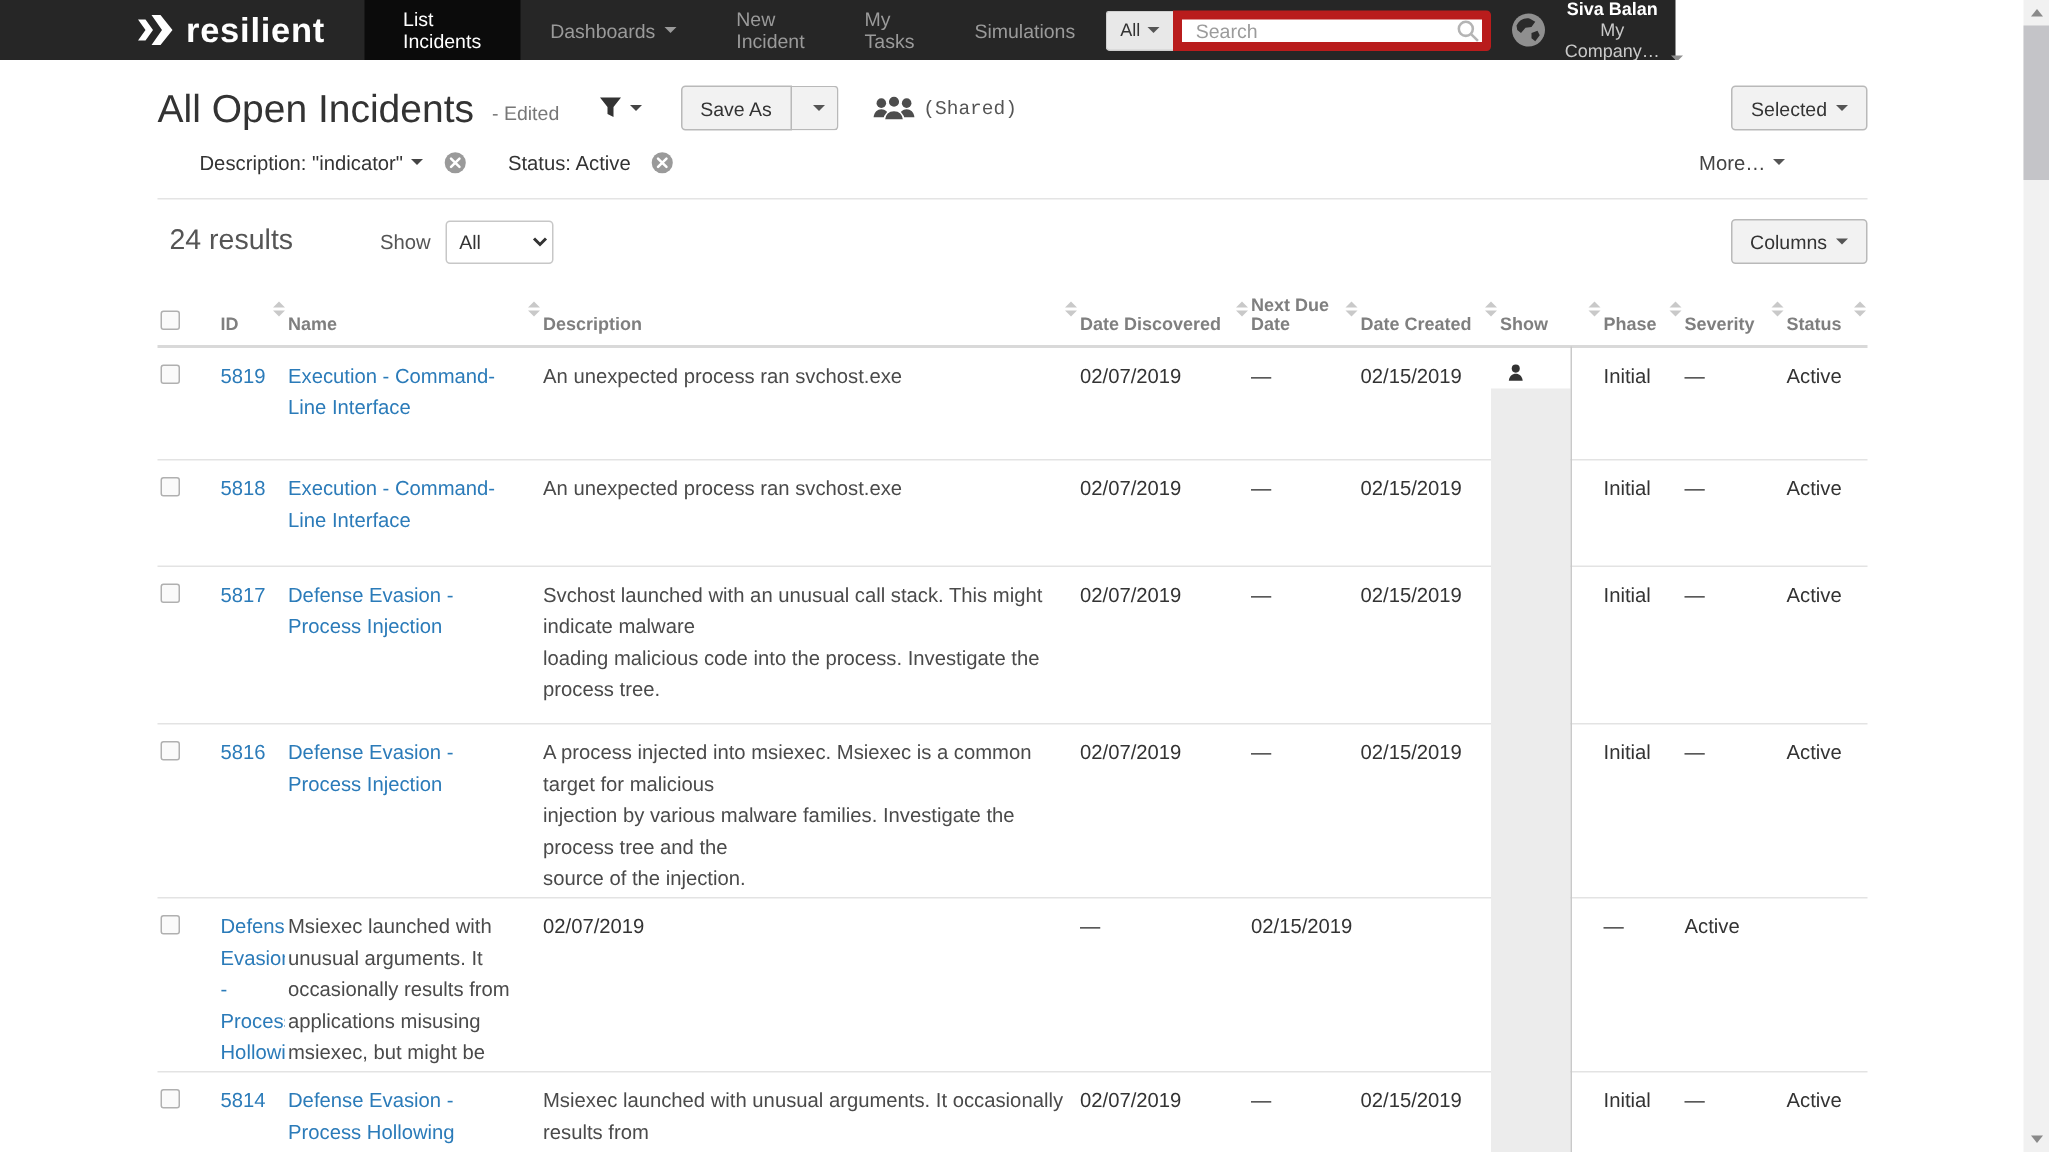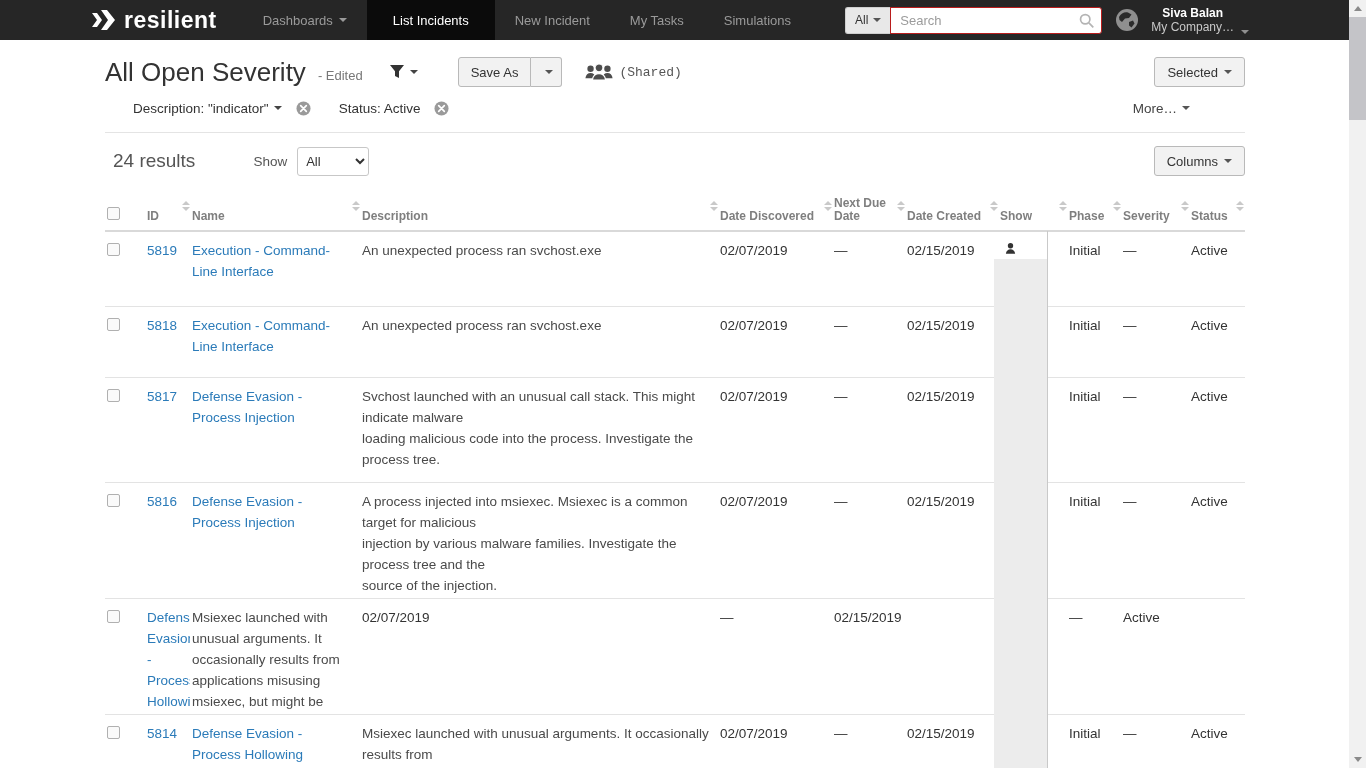--- a/index.html
+++ b/index.html
@@ -1,34 +1,34 @@
 <!DOCTYPE html>
 <html><head>
 <meta charset="utf-8">
 <style>
   * { margin:0; padding:0; box-sizing:border-box; }
   html,body { width:1366px; height:768px; overflow:hidden; background:#fff;
     font-family:"Liberation Sans","DejaVu Sans",sans-serif; }
   .page { position:relative; width:1366px; height:768px; overflow:hidden; }
 
   
-  .navbar { position:absolute; top:0; left:0; width:1349px; height:40px;
+  .navbar { position:absolute; top:0; left:0; width:1117px; height:40px;
     background:#262626; display:flex; align-items:stretch; }
   .brand { display:flex; align-items:center; margin-left:90px; padding-right:26px; }
   .brand-text { color:#fff; font-size:23px; font-weight:bold; letter-spacing:.5px; margin-left:6px; }
   .nav-item { display:flex; align-items:center; padding:0 20px; color:#9a9a9a; font-size:13px; cursor:pointer; }
   .nav-item.active { background:#0b0b0b; color:#fff; padding:0 26px; }
   .caret { display:inline-block; width:0; height:0; border-left:4px solid transparent;
     border-right:4px solid transparent; border-top:4px solid currentColor; margin-left:6px; vertical-align:middle; }
   .nav-right { display:flex; align-items:center; margin-left:auto; margin-right:100px; }
   .scope-btn { height:27px; background:#e8e8e8; border:1px solid #cfcfcf; border-right:none;
     border-radius:3px 0 0 3px; color:#333; font-size:12px; padding:0 9px; display:flex; align-items:center; cursor:pointer; }
   .scope-btn .caret { color:#555; margin-left:5px; }
   .search-wrap { position:relative; }
-  .search-input { width:212px; height:27px; border:1px solid #b91c1c; border-radius:0 3px 3px 0;
+  .search-input { width:212px; height:27px; border:6px solid #b91c1c; border-radius:0 3px 3px 0;
     font-size:13px; padding:0 30px 0 9px; color:#333; outline:none;
     font-family:"Liberation Sans","DejaVu Sans",sans-serif; }
   .search-input::placeholder { color:#9b9b9b; }
   .search-icon { position:absolute; right:7px; top:5px; }
   .globe { margin-left:13px; cursor:pointer; display:flex; }
   .user-block { display:flex; align-items:flex-end; margin-left:12px; cursor:pointer; }
   .user-lines { text-align:center; }
   .user-name { color:#fff; font-size:12px; font-weight:bold; line-height:14px; }
   .user-org { color:#c9c9c9; font-size:12px; line-height:14px; }
   .user-block .caret { color:#8f8f8f; margin-left:7px; margin-top:10px; }
@@ -38,21 +38,21 @@
   .inner { margin:0 105px; position:relative; width:1140px; }
 
   .title-row { display:flex; align-items:center; padding-top:14px; height:50px; }
   .page-title { font-size:26px; font-weight:normal; color:#333; }
   .edited { font-size:13px; color:#777; margin-left:12px; margin-top:6px; }
   .funnel { margin-left:26px; display:flex; align-items:center; cursor:pointer; }
   .funnel .caret { color:#444; margin-left:5px; }
   .btn { background:#f2f2f2; border:1px solid #b9b9b9; border-radius:3px; color:#333;
     font-size:13px; height:30px; display:inline-flex; align-items:center; padding:0 12px; cursor:pointer; }
   .btn .caret { color:#555; margin-left:6px; }
-  .split { display:inline-flex; margin-left:40px; }
+  .split { display:inline-flex; margin-left:26px; }
   .split .btn-main { border-radius:3px 0 0 3px; }
   .split .btn-caret { border-radius:0 3px 3px 0; border-left:none; padding:0 8px; }
   .shared-group { display:flex; align-items:center; margin-left:22px;font-family:Liberation Mono, monospace; }
   .shared-label { font-size:13px; color:#555; margin-left:5px; }
   .selected-btn { margin-left:auto; }
 
   .filter-row { display:flex; align-items:center; margin-top:6px; height:24px; }
   .chip { display:flex; align-items:center; margin-left:28px; cursor:pointer; }
   .chip:first-child { margin-left:28px; }
   .chip-label { font-size:13.5px; color:#333; }
@@ -122,26 +122,26 @@
   <div class="navbar">
     <div class="brand">
       <span style="display:flex;">
         <svg width="28" height="24" viewBox="0 0 28 24">
           <path d="M2 5l5 7-5 7h5l5-7-5-7z" fill="#fff"></path>
           <path d="M11 2l7 10-7 10h6l8-10-8-10z" fill="#fff"></path>
         </svg>
       </span>
       <span class="brand-text">resilient</span>
     </div>
+    <div class="nav-item active">
+      <span>List Incidents</span>
+    </div>
     <div class="nav-item">
       <span>Dashboards</span>
         <span class="caret"></span>
-    </div>
-    <div class="nav-item active">
-      <span>List Incidents</span>
     </div>
     <div class="nav-item">
       <span>New Incident</span>
     </div>
     <div class="nav-item">
       <span>My Tasks</span>
     </div>
     <div class="nav-item">
       <span>Simulations</span>
     </div>
@@ -174,21 +174,21 @@
         </div>
         <span class="caret"></span>
       </div>
     </div>
   </div>
 
   <div class="content">
     <div class="inner">
 
       <div class="title-row">
-        <span class="page-title">All Open Severity</span>
+        <span class="page-title">All Open Incidents</span>
         <span class="edited">- Edited</span>
         <span class="funnel">
           <svg width="16" height="16" viewBox="0 0 16 16">
             <path d="M1 1h14l-5 6.3V14l-4-2V7.3z" fill="#333"></path>
           </svg>
           <span class="caret"></span>
         </span>
         <span class="split">
           <button class="btn btn-main">Save As</button>
           <button class="btn btn-caret">

